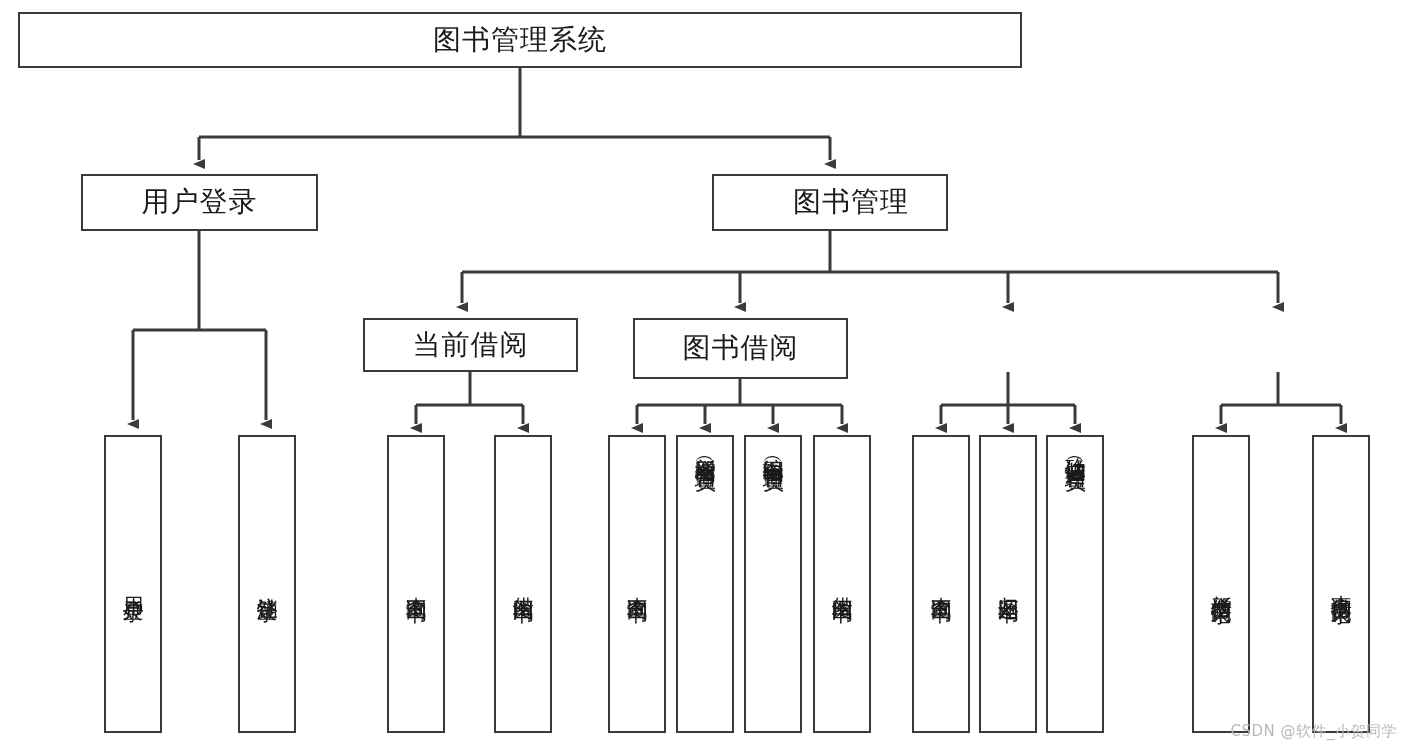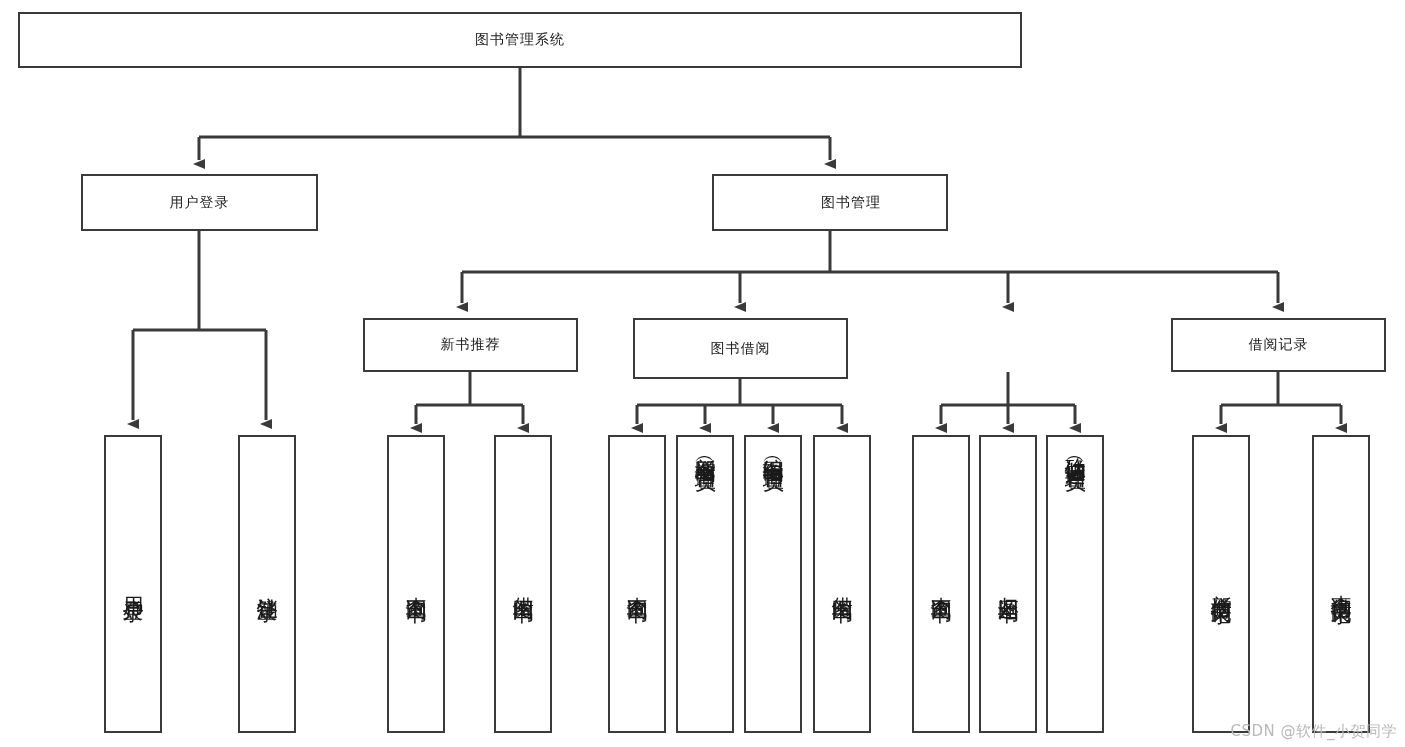--- a/index.html
+++ b/index.html
@@ -29,21 +29,21 @@
     position: absolute;
     box-sizing: border-box;
     background: #ffffff;
     border: 2px solid #3a3a3a;
     display: flex;
     align-items: center;
     justify-content: center;
     color: #1a1a1a;
   }
   .node.h {
-    font-size: 14px;
+    font-size: 28px;
     line-height: 1.1;
     letter-spacing: 1px;
     justify-content: center;
   }
   .node.leaf {
     align-items: flex-start;
     justify-content: center;
     padding-top: 0;
   }
   .vtext {
@@ -140,27 +140,24 @@
   </div>
 
   <div class="node h" style="left:81px; top:174px; width:237px; height:57px;">
     <span>用户登录</span>
   </div>
   <div class="node h" style="left:712px; top:174px; width:236px; height:57px;padding-left:42px;">
     <span>图书管理</span>
   </div>
 
   <div class="node h" style="left:363px; top:318px; width:215px; height:54px;">
-    <span>新书推荐</span>
+    <span>当前借阅</span>
   </div>
   <div class="node h" style="left:633px; top:318px; width:215px; height:61px;">
     <span>图书借阅</span>
-  </div>
-  <div class="node h" style="left:1171px; top:318px; width:215px; height:54px;">
-    <span>借阅记录</span>
   </div>
 
   <div class="node leaf" style="left:104px; top:435px; width:58px; height:298px;">
     <div class="leaf-inner">
       <span class="vtext">用户登录</span>
     </div>
   </div>
   <div class="node leaf" style="left:238px; top:435px; width:58px; height:298px;">
     <div class="leaf-inner">
       <span class="vtext">注销登录</span>

